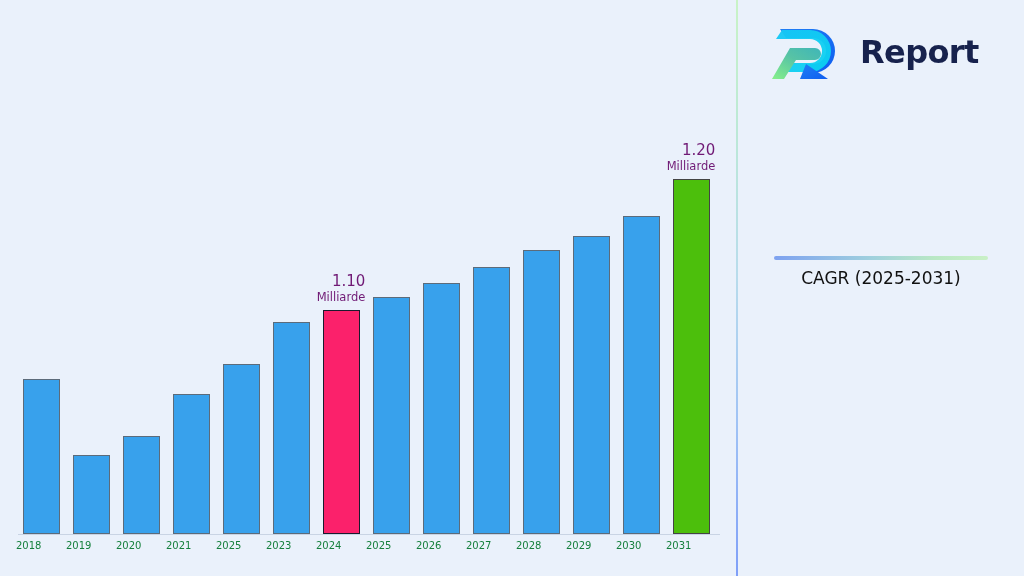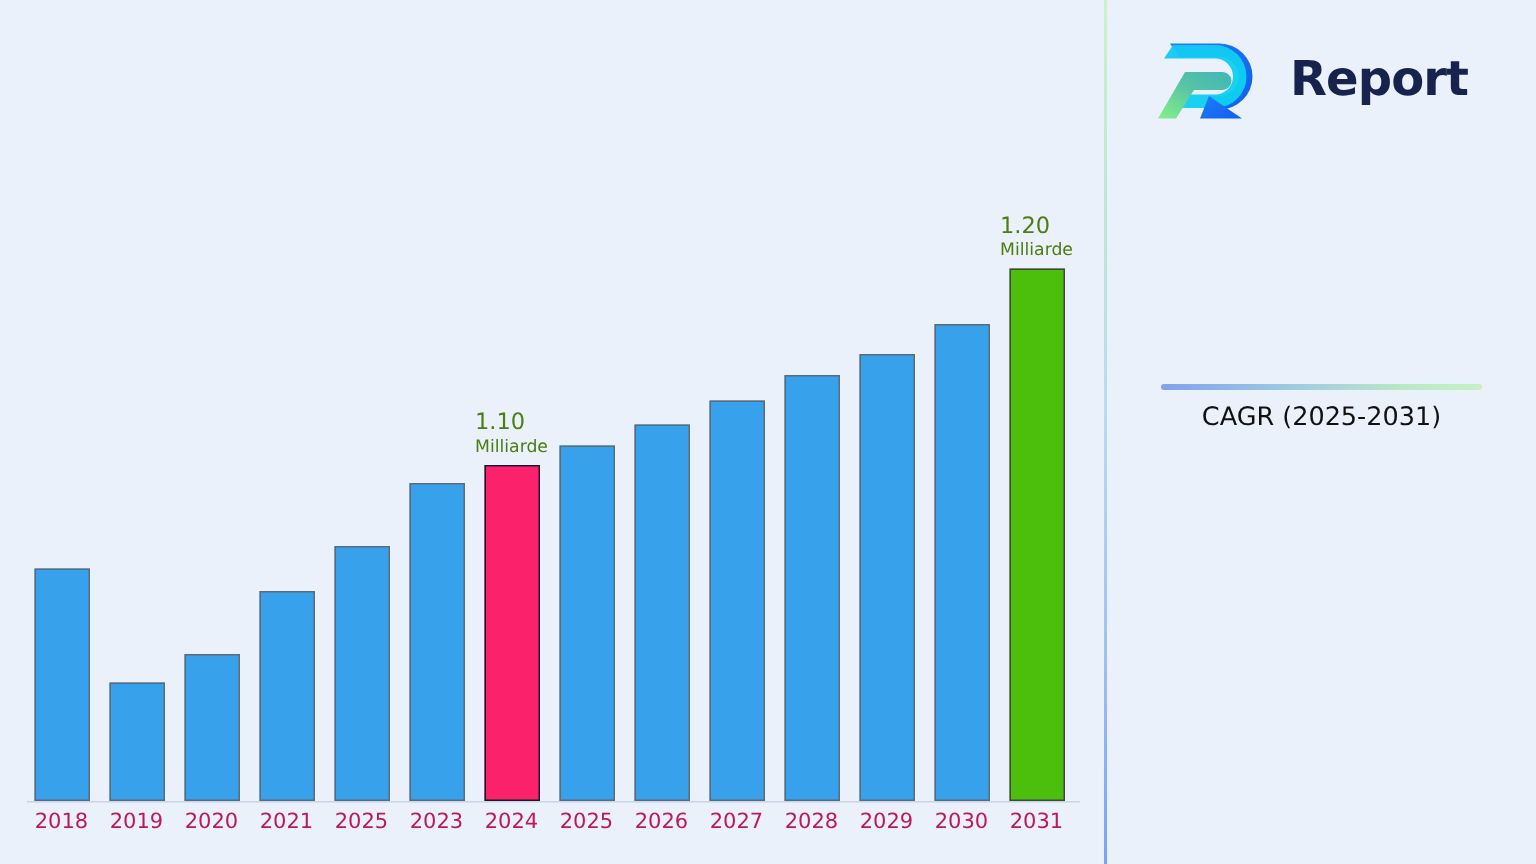--- a/index.html
+++ b/index.html
@@ -39,31 +39,31 @@
     box-sizing:border-box;
     position:relative;
   }
   .bar.blue{background:#38a1ec;}
   .bar.pink{background:#fb216b;border-color:#1a1a2e;}
   .bar.green{background:#4cbf0c;border-color:#444;}
 
   .bar-callout{
     position:absolute;
     left:50%;transform:translateX(-50%);
-    text-align:left;white-space:nowrap;
-    color:#4d7c0f;
+    text-align:right;white-space:nowrap;
+    color:#701a75;
     margin-top:20px;
   }
   .callout-value{font-size:15px;line-height:18px;}
   .callout-unit{font-size:11.5px;line-height:14px;}
 
   #x-axis{position:absolute;left:0;top:537px;width:737px;height:30px;}
   .x-tick{
-    position:absolute;width:50px;text-align:center;
-    font-size:14px;color:#be185d;top:3px;
+    position:absolute;width:50px;text-align:left;
+    font-size:10px;color:#15803d;top:3px;
   }
 
   
   #divider{
     position:absolute;left:736px;top:0;width:2px;height:576px;
     background:linear-gradient(to bottom,#c9f3c6 0%,#bce9d6 22%,#b8dcec 48%,#9fc2f5 74%,#7f9ff8 100%);
   }
 
   
   #brand-panel{position:absolute;left:738px;top:0;width:262px;height:576px;padding-left:44px;}

